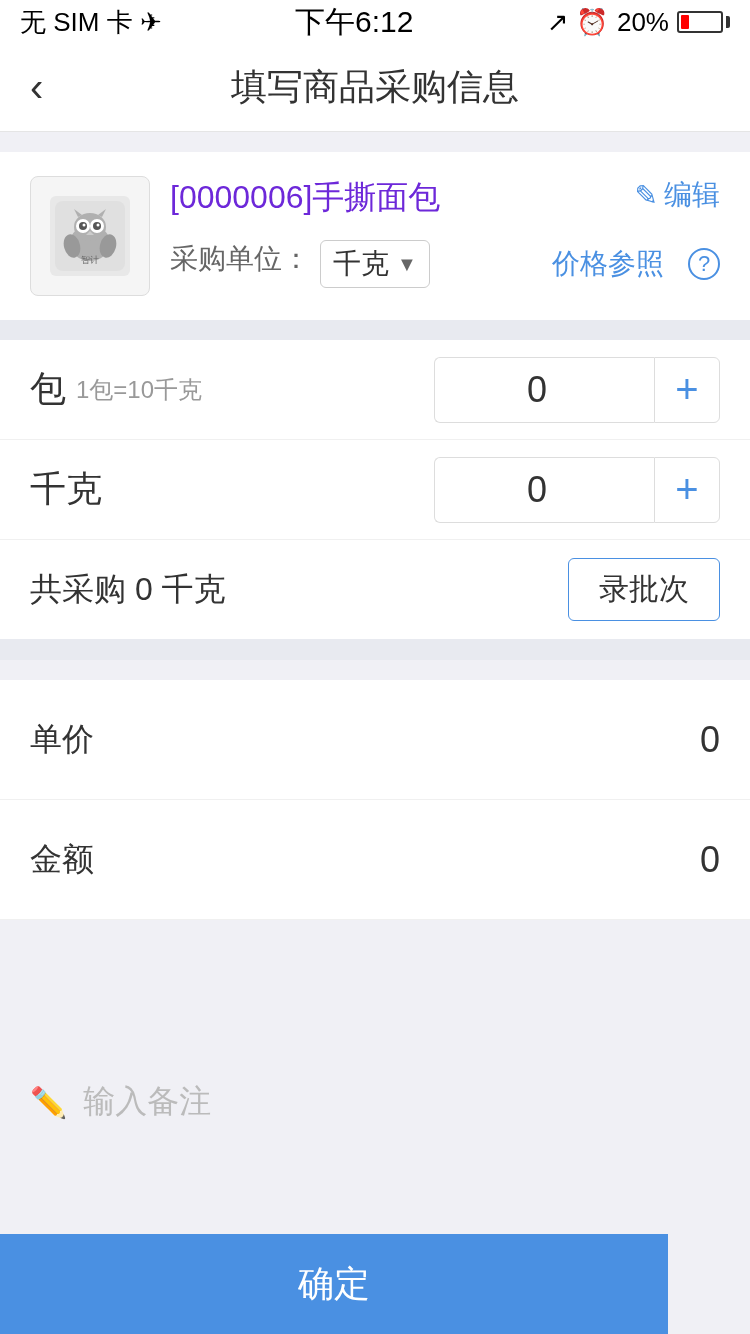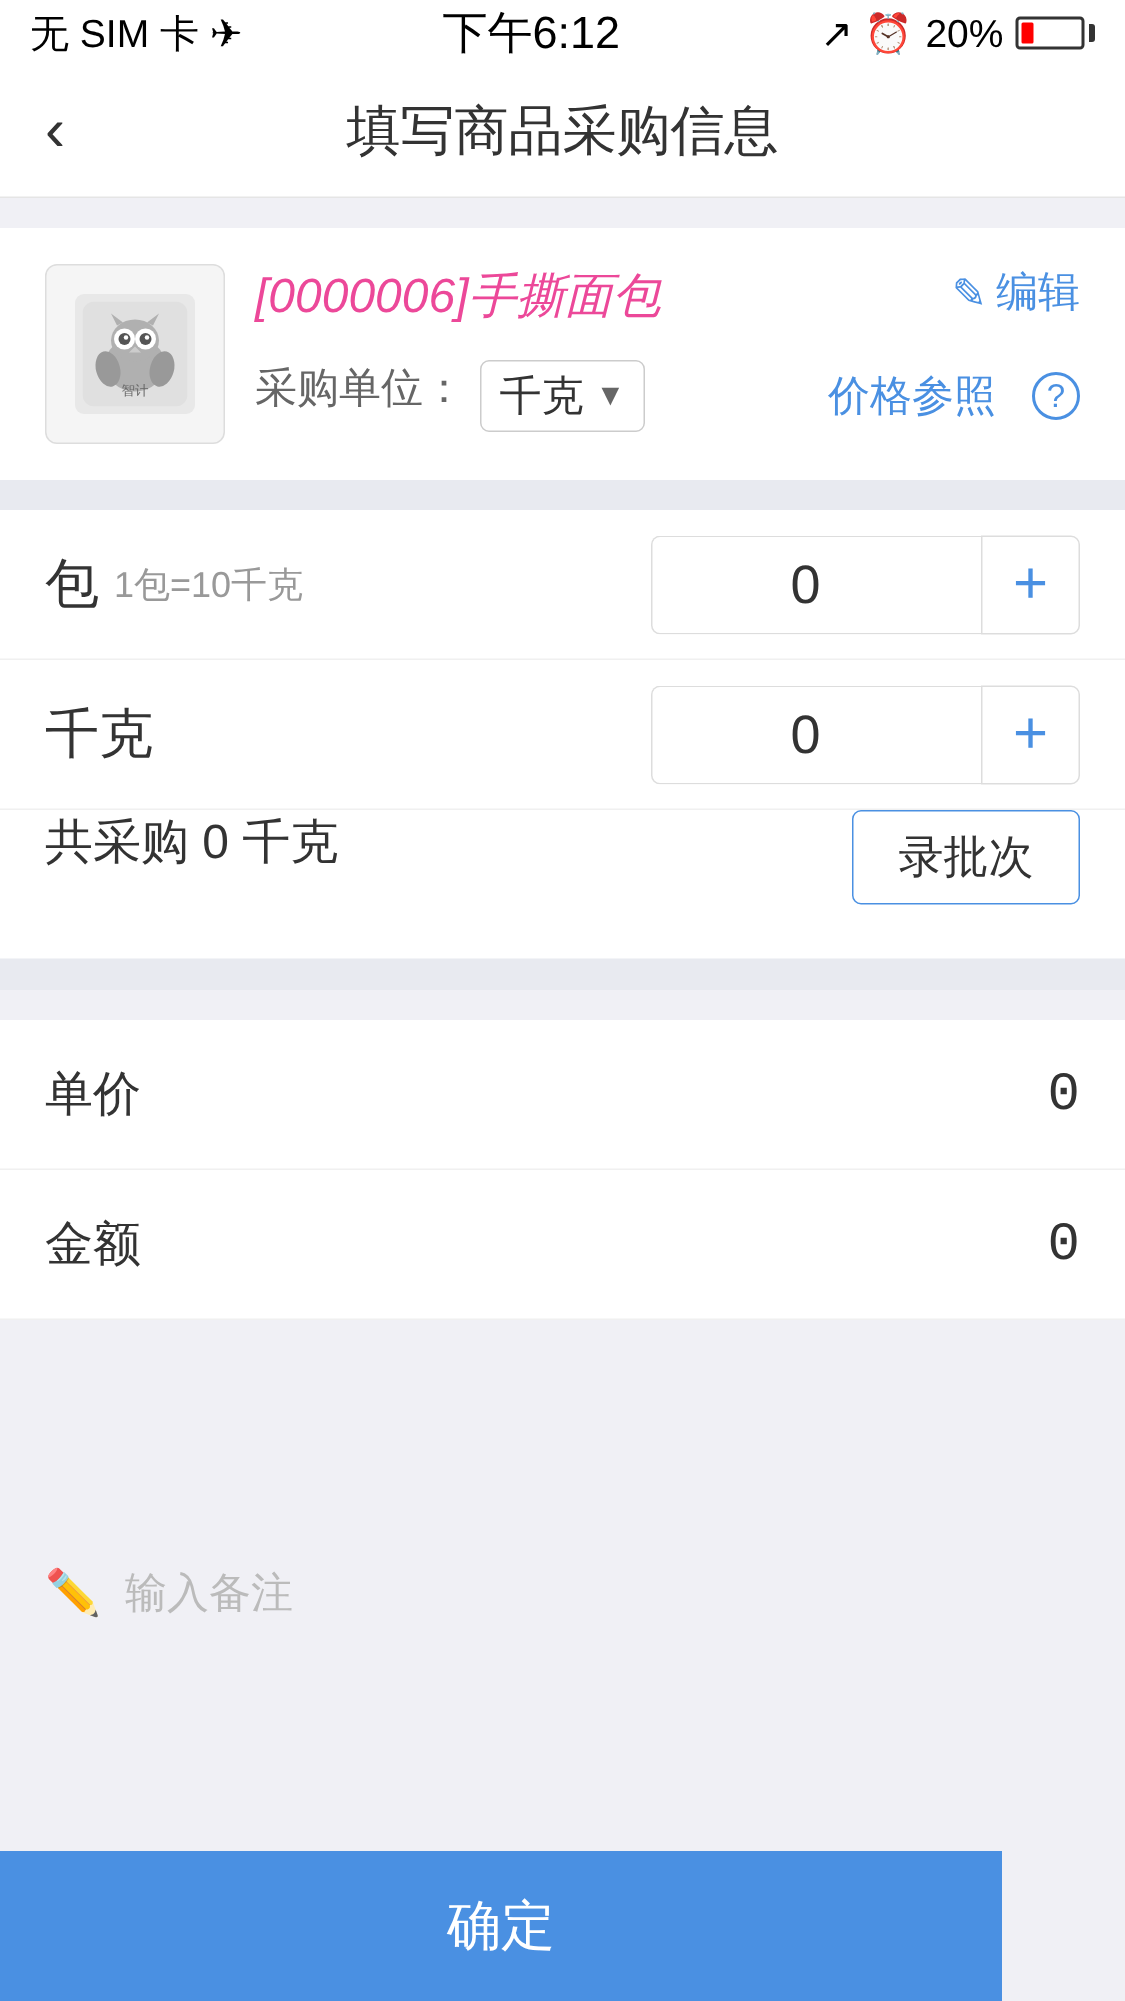--- a/index.html
+++ b/index.html
@@ -128,23 +128,22 @@
       flex: 1;
     }
     .product-header {
       display: flex;
       justify-content: space-between;
       align-items: flex-start;
       margin-bottom: 20px;
     }
     .product-name {
       font-size: 32px;
-      color: #ec4899;
+      color: #6d28d9;
       font-weight: 500;
-      font-style: italic;
     }
     .edit-btn {
       display: flex;
       align-items: center;
       gap: 6px;
       color: #4a90e2;
       font-size: 28px;
       cursor: pointer;
     }
     .product-unit-row {
@@ -249,21 +248,21 @@
       align-items: center;
       justify-content: center;
       font-size: 40px;
       color: #4a90e2;
       cursor: pointer;
     }
 
     
     .total-row {
       display: flex;
-      align-items: flex-start;
+      align-items: center;
       justify-content: space-between;
       padding: 0 30px;
       height: 100px;
       background: #fff;
       border-bottom: 1px solid #e8eaf0;
     }
     .total-text {
       font-size: 32px;
       color: #333;
     }
@@ -281,23 +280,22 @@
     
     .price-section {
       background: #fff;
       margin-top: 20px;
     }
     .price-row {
       display: flex;
       align-items: center;
       justify-content: space-between;
       padding: 0 30px;
-      height: 100px;
+      height: 120px;
       border-bottom: 1px solid #f0f0f0;
-      font-family: Liberation Mono, monospace;
     }
     .price-label {
       font-size: 32px;
       color: #333;
     }
     .price-value {
       font-size: 36px;
       color: #333;
     }
 
@@ -309,21 +307,21 @@
       display: flex;
       align-items: center;
       gap: 16px;
       min-height: 360px;
     }
     .note-icon {
       font-size: 30px;
       color: #999;
     }
     .note-placeholder {
-      font-size: 28px;
+      font-size: 32px;
       color: #bbb;
     }
 
     
     .confirm-btn {
       position: fixed;
       bottom: 0;
       left: 0;
       width: 668px;
       height: 100px;

